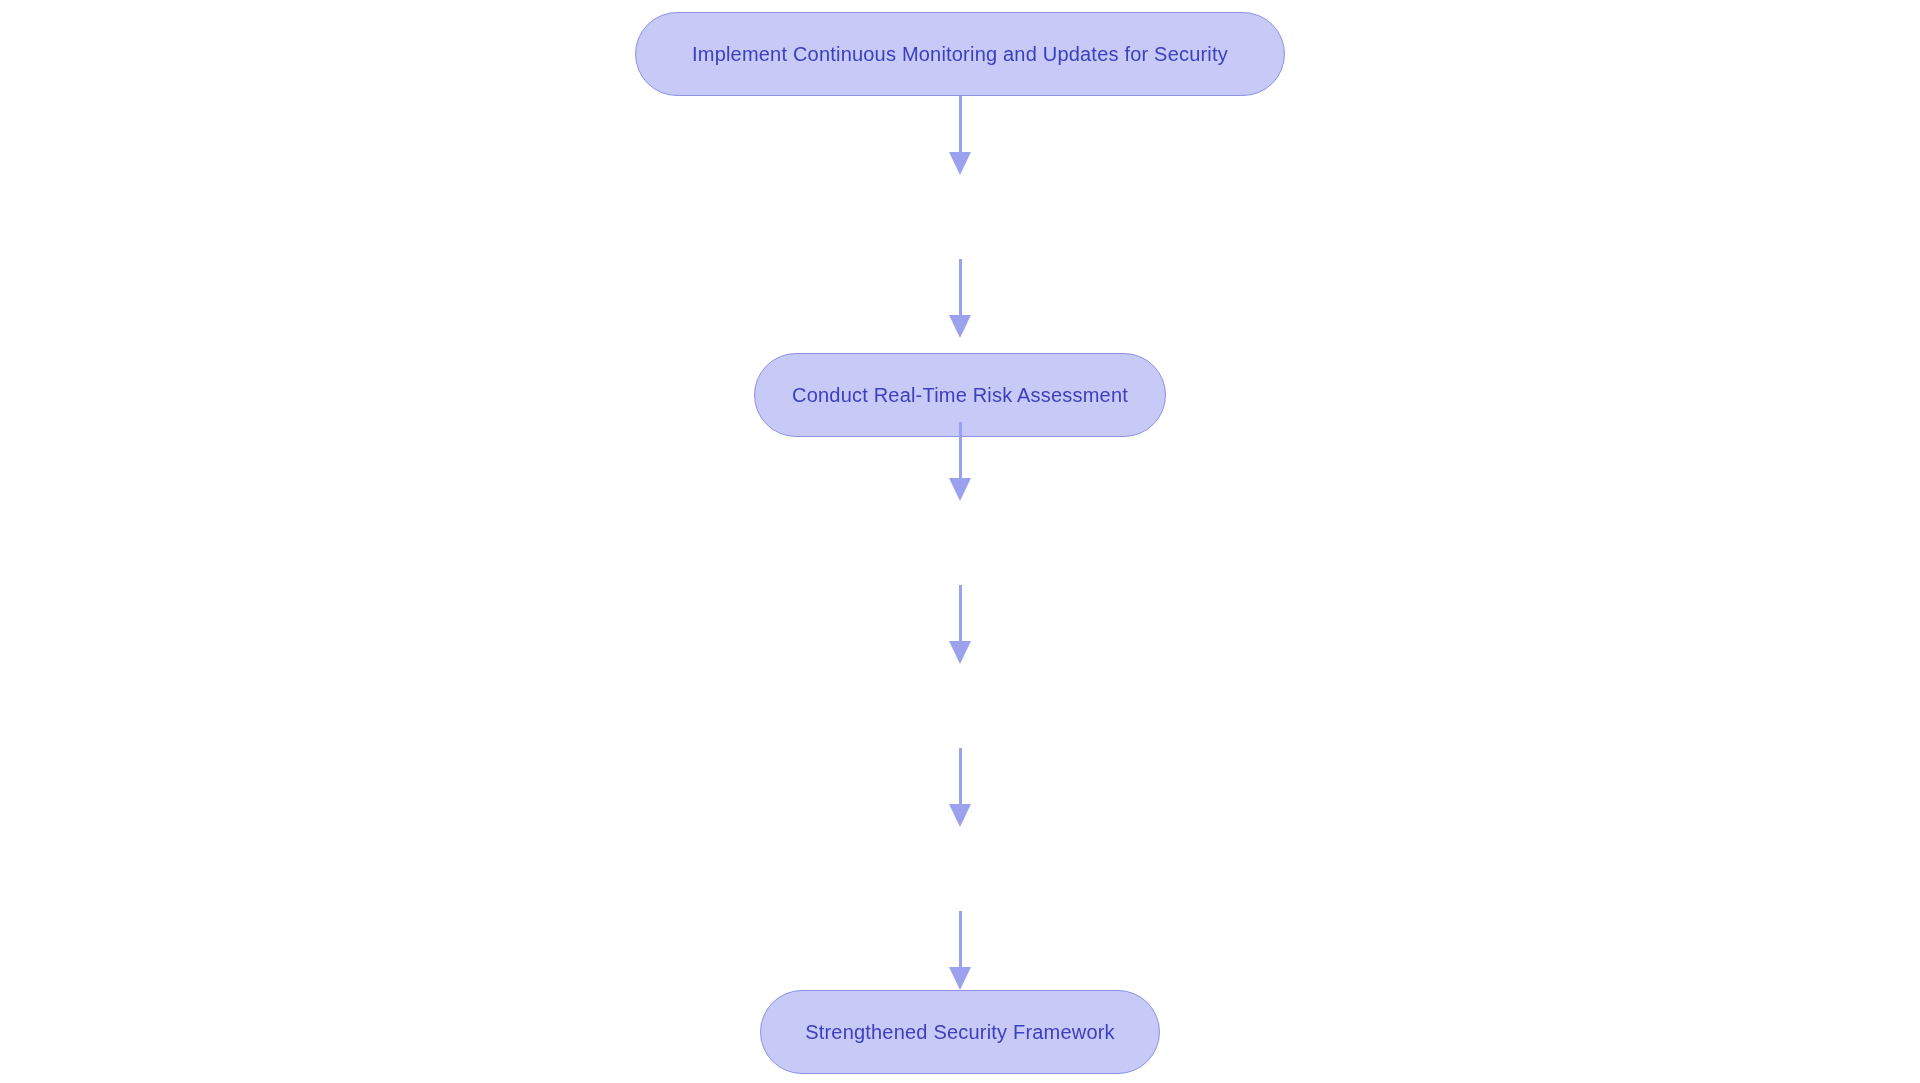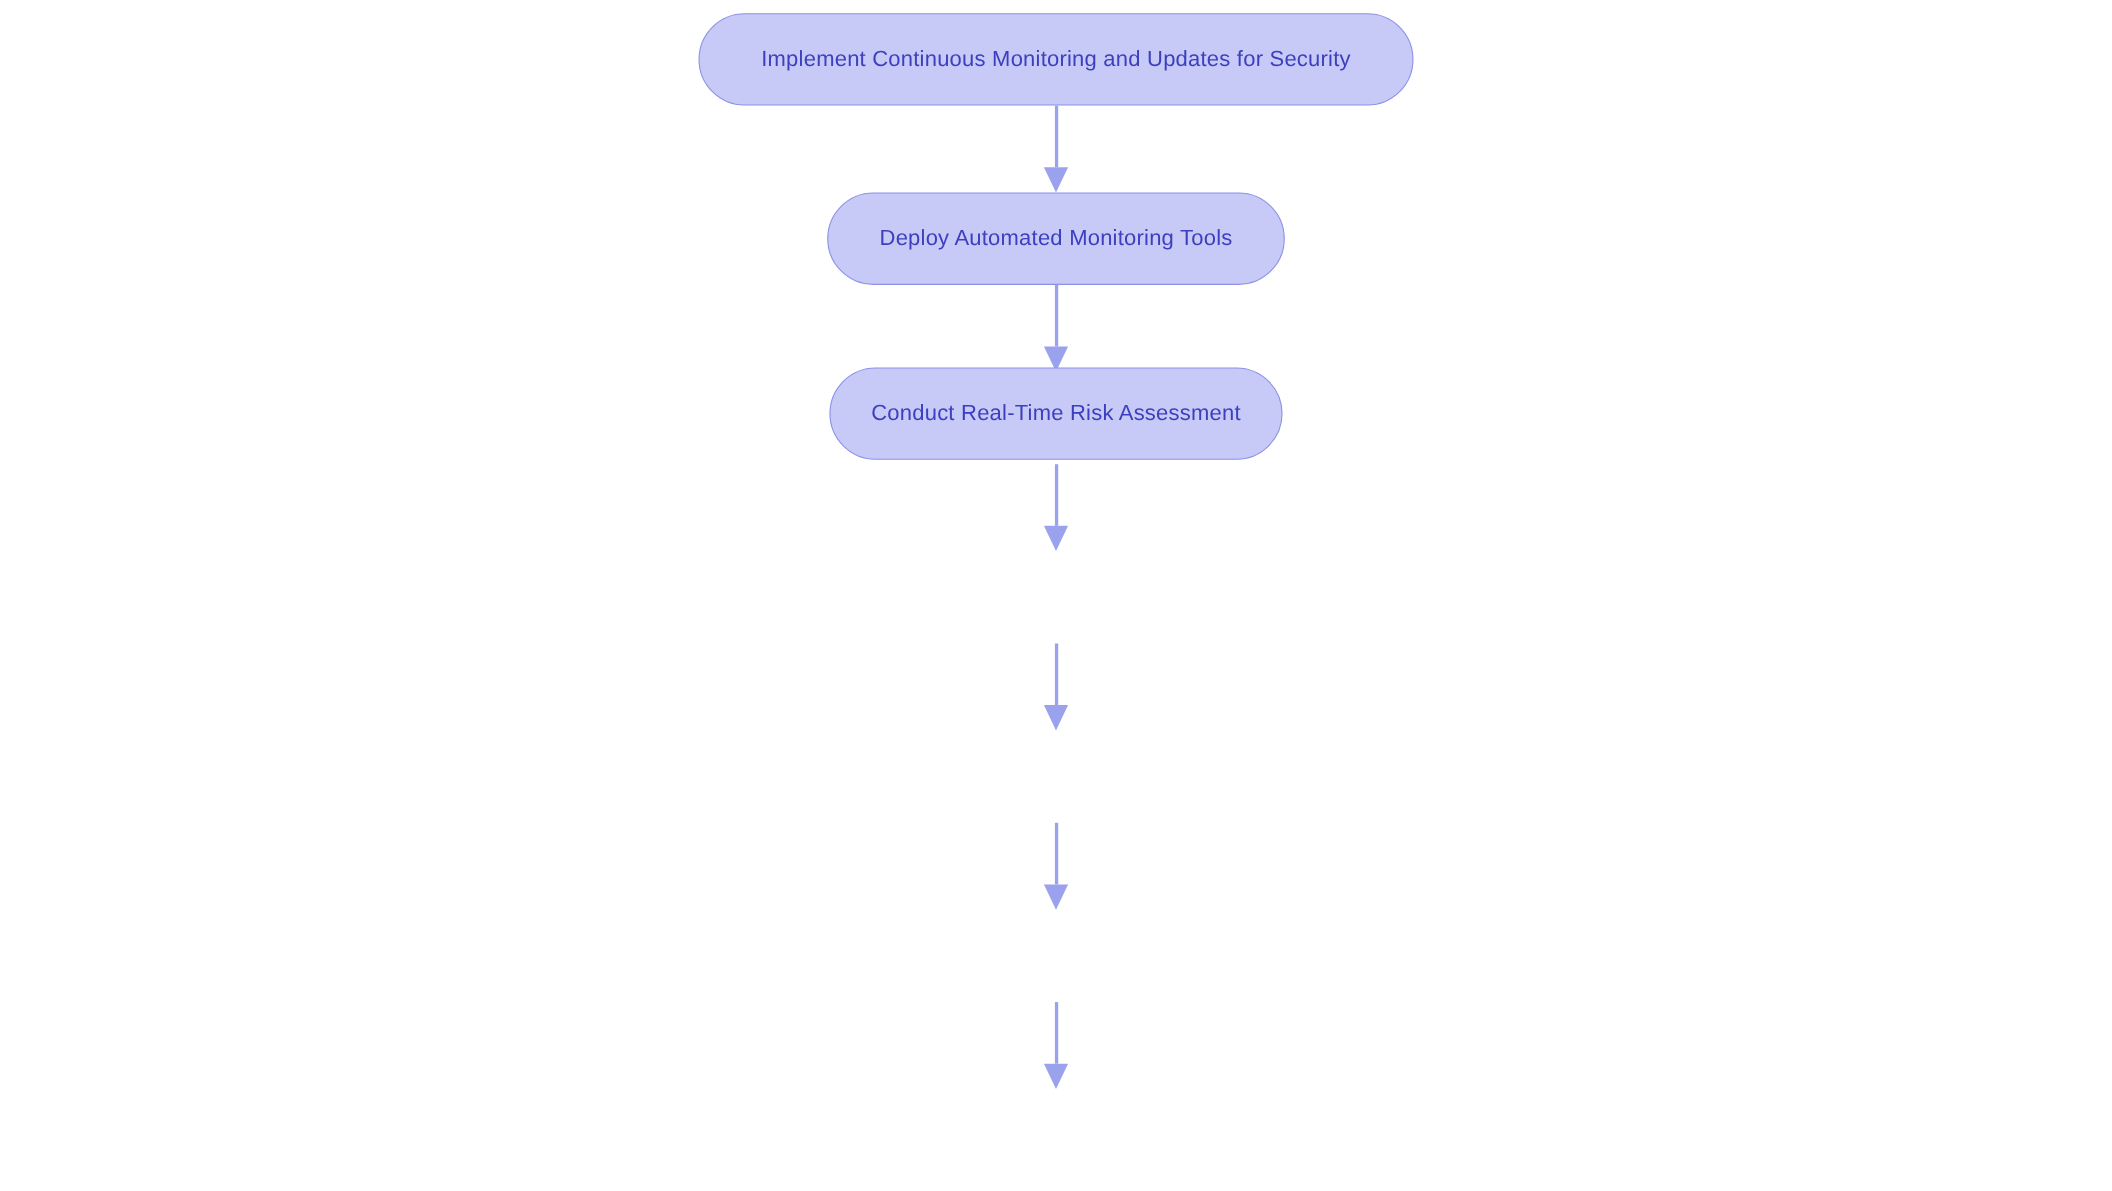--- a/index.html
+++ b/index.html
@@ -36,21 +36,21 @@
     padding: 0 30px;
     white-space: nowrap;
   }
   .node span {
     color: var(--node-text);
     font-size: 20px;
     letter-spacing: 0.2px;
   }
   .n1 { top: 12px;  width: 650px; }
   .n2 { top: 175px; width: 416px; }
-  .n3 { top: 334px; width: 412px; }
+  .n3 { top: 353px; width: 412px; }
   .n4 { top: 501px; width: 429px; }
   .n5 { top: 664px; width: 326px; }
   .n6 { top: 827px; width: 332px; }
   .n7 { top: 990px; width: 400px; }
 
   .arrow {
     position: absolute;
     left: 50%;
     transform: translateX(-50%);
     width: 24px;
@@ -85,23 +85,20 @@
 
   <div class="node n1">
     <span>Implement Continuous Monitoring and Updates for Security</span>
   </div>
 
   <div class="arrow a1">
     <div class="arrow-line"></div>
     <div class="arrow-head"></div>
   </div>
 
-  <div class="node n2">
-    <span>Deploy Automated Monitoring Tools</span>
-  </div>
 
   <div class="arrow a2">
     <div class="arrow-line"></div>
     <div class="arrow-head"></div>
   </div>
 
   <div class="node n3">
     <span>Conduct Real-Time Risk Assessment</span>
   </div>
 
@@ -121,14 +118,17 @@
     <div class="arrow-line"></div>
     <div class="arrow-head"></div>
   </div>
 
 
   <div class="arrow a6">
     <div class="arrow-line"></div>
     <div class="arrow-head"></div>
   </div>
 
+  <div class="node n7">
+    <span>Strengthened Security Framework</span>
+  </div>
 
 </div>
 
 </body></html>

